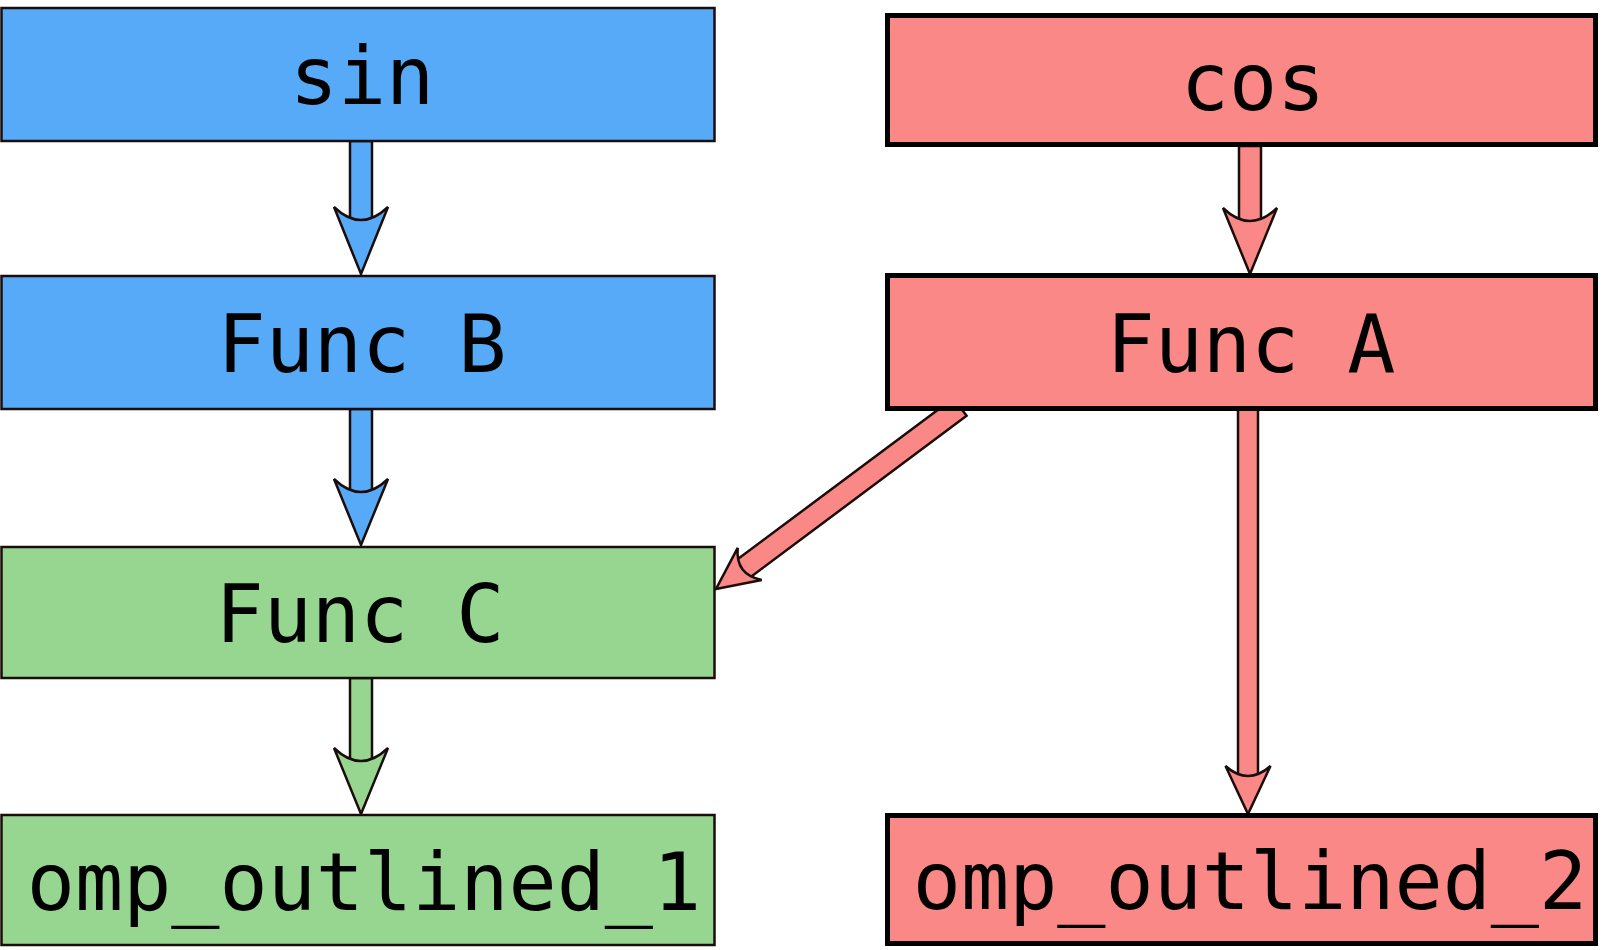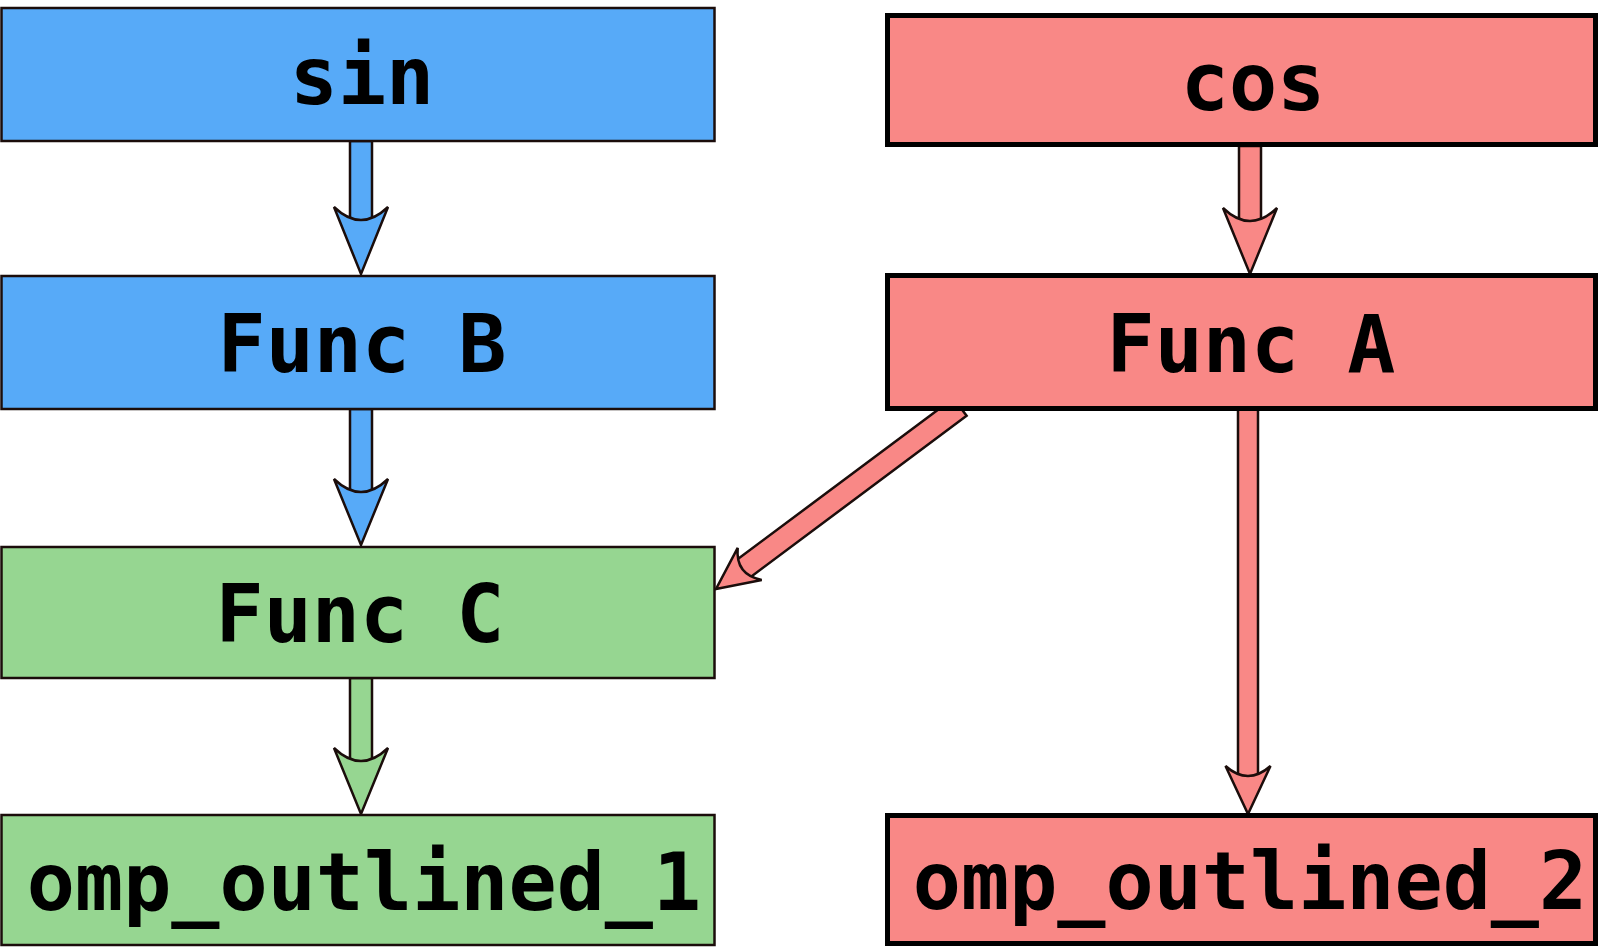--- a/index.html
+++ b/index.html
@@ -8,21 +8,20 @@
     background: #ffffff;
     width: 1608px;
     height: 950px;
     overflow: hidden;
   }
   .stage {
     position: relative;
     width: 1460px;
     height: 950px;
     background: #ffffff;
-    font-weight: bold;
   }
   svg {
     display: block;
     font-family: "DejaVu Sans Mono", "Liberation Mono", monospace;
   }
   .node-rect-thin {
     stroke: #1b0d0b;
     stroke-width: 2.5;
   }
   .node-rect-thick {

